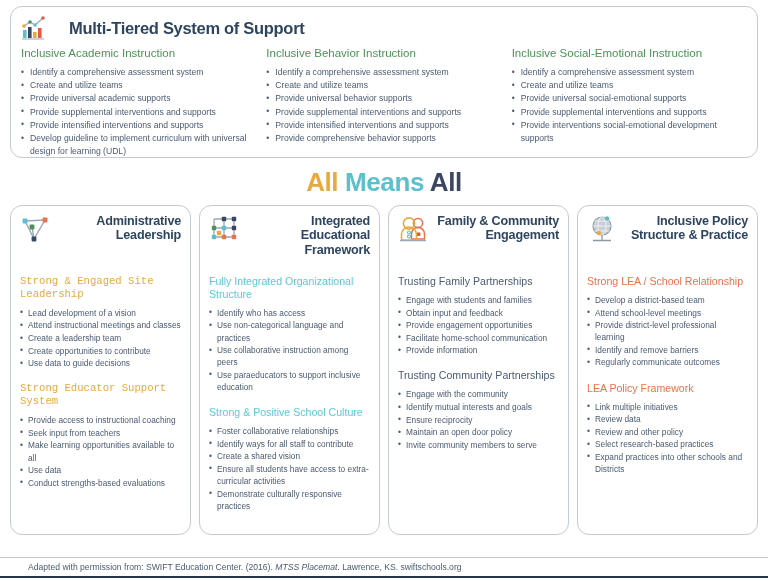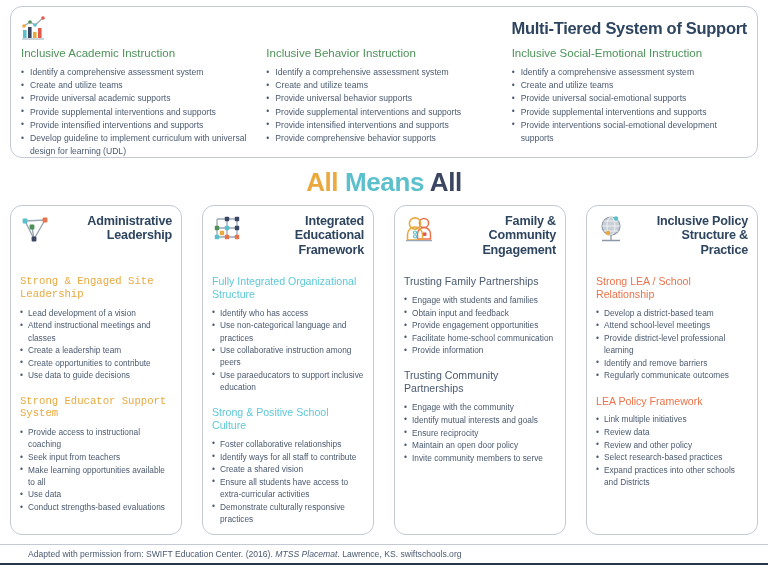--- a/index.html
+++ b/index.html
@@ -29,22 +29,22 @@
     border: 1px solid #c3cad4;
     border-radius: 12px;
     padding: 8px 10px 10px 10px;
     height: 152px;
     background: #fff;
   }
 
   .mtss-header {
     display: flex;
     align-items: center;
-    justify-content: space-between;
-    gap: 6px;
+    justify-content: flex-start;
+    gap: 22px;
     margin-bottom: 6px;
   }
 
   .mtss-title {
     font-size: 16.5px;
     font-weight: bold;
     color: #2e4560;
     letter-spacing: -0.3px;
   }
 
@@ -92,21 +92,21 @@
     letter-spacing: -0.4px;
     margin: 9px 0 7px 0;
   }
   .ama .w1 { color: #e9a93e; }
   .ama .w2 { color: #5cc0cc; }
   .ama .w3 { color: #3b4663; }
 
   
   .cards {
     display: flex;
-    gap: 20px;
+    gap: 8px;
     height: 330px;
   }
 
   .card {
     flex: 1 1 0;
     min-width: 0;
     border: 1px solid #c3cad4;
     border-radius: 12px;
     padding: 8px 9px 6px 9px;
     background: #fff;
@@ -149,21 +149,21 @@
     font-size: 8.3px;
     line-height: 1.46;
     padding-left: 8px;
     margin-bottom: 0.5px;
   }
 
   
   .footer {
     position: absolute;
     left: 0;
-    bottom: 16px;
+    bottom: 3px;
     width: 768px;
     border-top: 1px solid #c3cad4;
     border-bottom: 2px solid #26354a;
     padding: 4px 0 4px 28px;
     font-size: 8.6px;
     color: #4a5a70;
     background: #fff;
   }
   .footer em { font-style: italic; }
 </style>

